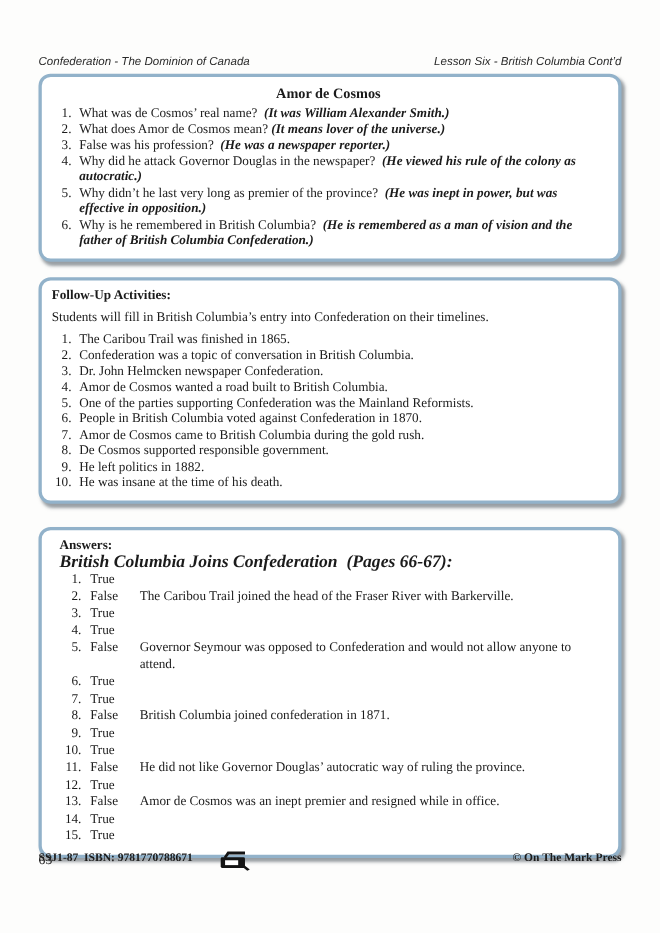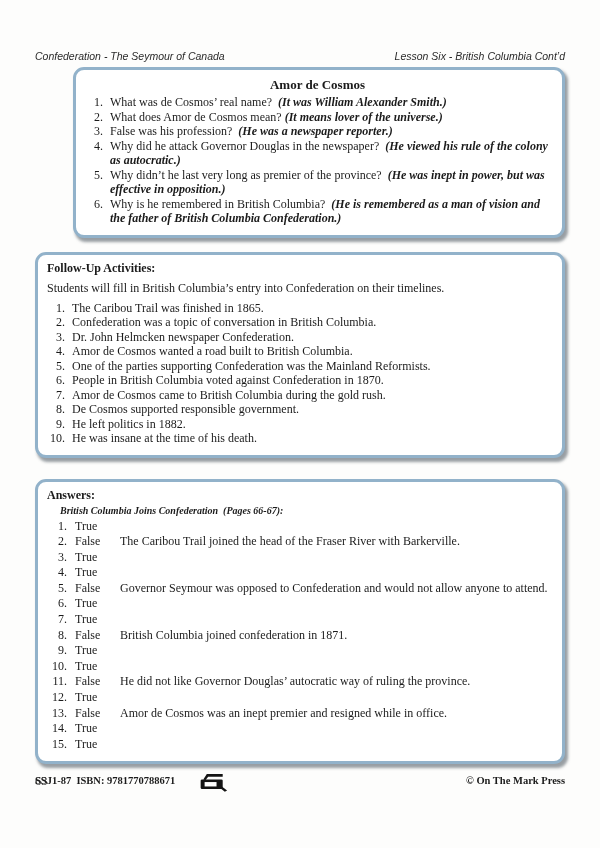--- a/index.html
+++ b/index.html
@@ -23,35 +23,35 @@
   }
   
   .box{
     background:#fff;
     border:3px solid #92b2ca;
     border-radius:11px;
     box-shadow:2.5px 3.5px 3px rgba(70,80,90,0.55);
     padding:6px 12px 9px 9px;
     font-size:12px;
   }
-  .box1{margin-top:5px;margin-left:38px;}
+  .box1{margin-top:5px;}
   .box2{margin-top:14px;}
-  .box3{margin-top:21px;}
+  .box3{margin-top:21px;padding-left:16px;}
   .box-title-center{
     text-align:center;font-weight:bold;font-size:13px;line-height:17px;margin-bottom:2px;
   }
   .row{display:flex;line-height:14.5px;}
   .num{flex:0 0 18px;text-align:right;margin-right:7px;white-space:nowrap;}
   .txt{flex:1;}
   .qa-a{font-weight:bold;font-style:italic;margin-left:3px;}
   .bold-head{font-weight:bold;font-size:12px;line-height:15px;}
   .para{margin-top:5px;line-height:15px;}
   .list{margin-top:5px;}
   
-  .sub-head{font-weight:bold;font-style:italic;font-size:10px;line-height:16px;white-space:pre-wrap;margin-left:13px;}
+  .sub-head{font-weight:bold;font-style:italic;font-size:16px;line-height:16px;white-space:pre-wrap;}
   .ans-row{display:flex;line-height:15.6px;}
   .ans-num{flex:0 0 20px;text-align:right;margin-right:8px;white-space:nowrap;}
   .ans-verdict{flex:0 0 45px;}
   .ans-note{flex:1;}
   
   .pg-footer{
     position:absolute;left:35px;right:35px;top:770px;
     height:24px;
     font-weight:bold;font-size:10.5px;
   }
@@ -61,21 +61,21 @@
   .footer-center{position:absolute;left:0;right:0;top:4px;text-align:left;font-weight:normal;font-size:12.5px;}
   .footer-right{position:absolute;right:0;top:5px;}
 </style>
 </head>
 <body>
 
 <div class="page">
   <div class="content">
 
     <div class="pg-header">
-      <span>Confederation - The Seymour of Canada</span>
+      <span>Confederation - The Dominion of Canada</span>
       <span>Lesson Six - British Columbia Cont’d</span>
     </div>
 
     <div class="box box1">
       <div class="box-title-center">Amor de Cosmos</div>
       <div>
 
           <div class="row">
             <span class="num">1.</span>
             <span class="txt"><span>What was de Cosmos’ real name? </span><span class="qa-a">(It was William Alexander Smith.)</span></span>

